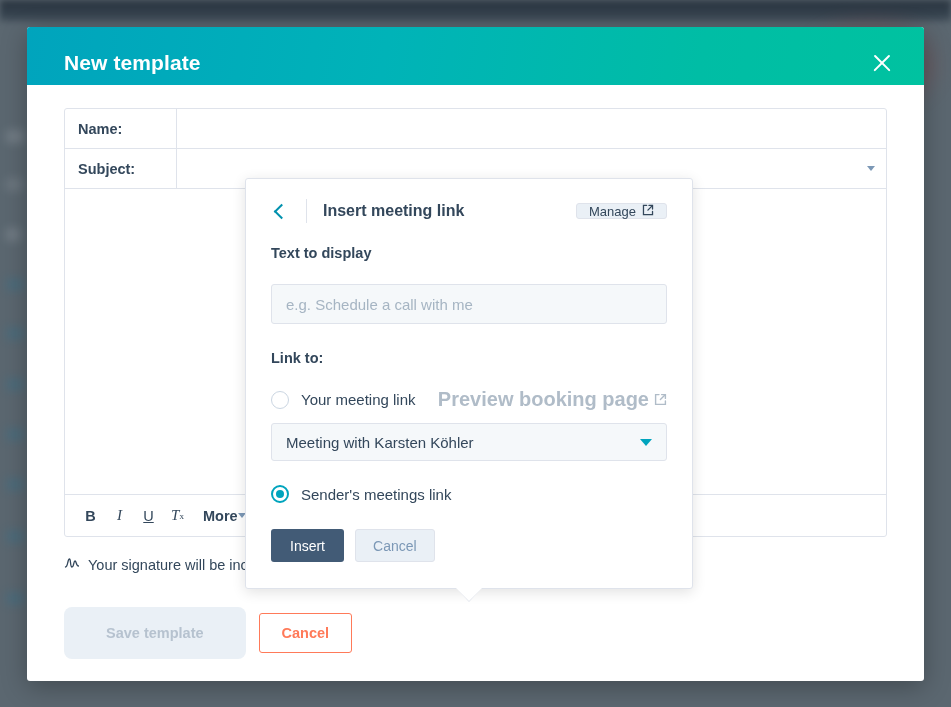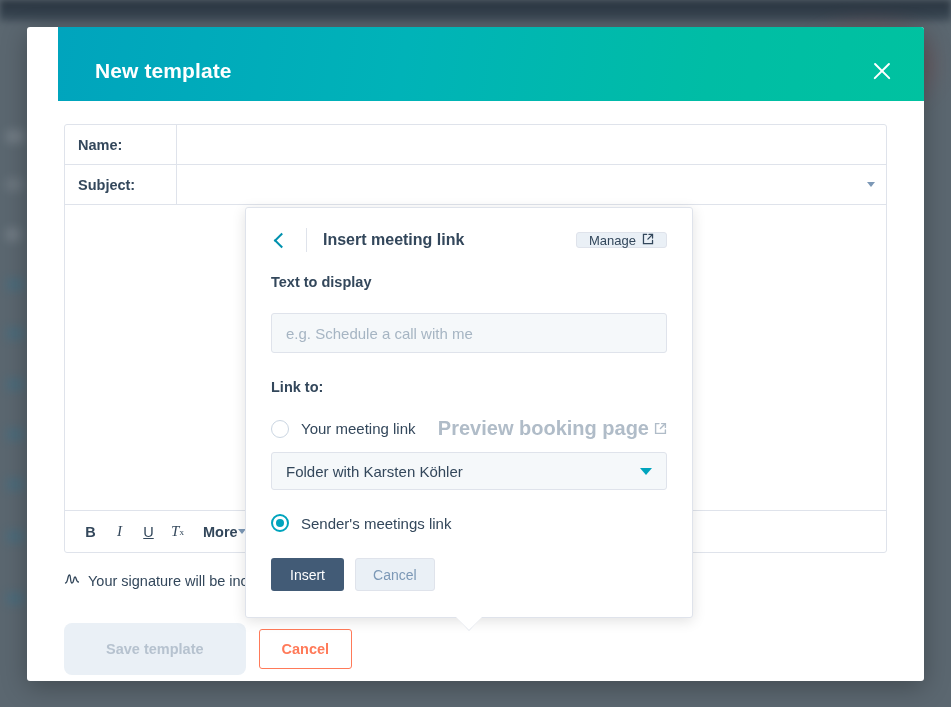--- a/index.html
+++ b/index.html
@@ -50,27 +50,26 @@
     top: 27px;
     width: 897px;
     height: 654px;
     background: #fff;
     border-radius: 3px;
     box-shadow: 0 6px 26px rgba(0,0,0,.28);
     overflow: hidden;
   }
 
   #modal-header {
-    height: 74px;
+    height: 58px;
     background: linear-gradient(100deg, #00a4bd 0%, #00b3b8 40%, #00bda5 75%, #00c2a0 100%);
     display: flex;
     align-items: center;
     justify-content: space-between;
     padding: 14px 27px 0 37px;
-    margin-left: 31px;
   }
   #modal-header .title {
     color: #fff;
     font-size: 21px;
     font-weight: bold;
     letter-spacing: .1px;
   }
   .close-btn {
     width: 30px; height: 30px;
     position: relative;
@@ -292,21 +291,21 @@
     font-size: 14.5px;
     font-weight: bold;
     font-family: inherit;
     cursor: pointer;
   }
 
   
   #popover {
     position: absolute;
     left: 218px;
-    top: 106px;
+    top: 93px;
     width: 448px;
     background: #fff;
     border: 1px solid #dfe3eb;
     border-radius: 3px;
     box-shadow: 0 3px 14px rgba(0,0,0,.12);
     padding: 20px 25px 26px 25px;
     z-index: 20;
   }
   #popover::after, #popover::before {
     content: "";
@@ -621,21 +620,21 @@
             <svg width="13" height="13" viewBox="0 0 13 13">
               <path d="M5 1.6 H1.6 V11.4 H11.4 V8" fill="none" stroke="#b0bcc8" stroke-width="1.4" stroke-linecap="round"></path>
               <path d="M7.6 1.6 H11.4 V5.4" fill="none" stroke="#b0bcc8" stroke-width="1.4" stroke-linecap="round"></path>
               <line x1="11.2" y1="1.8" x2="6.4" y2="6.6" stroke="#b0bcc8" stroke-width="1.4" stroke-linecap="round"></line>
             </svg>
           </span>
         </a>
       </div>
 
       <div class="select-box">
-        <span>Folder with Karsten Köhler</span>
+        <span>Meeting with Karsten Köhler</span>
         <span class="caret big" style="margin-left:auto;"></span>
       </div>
 
       <div class="radio-row radio-second">
         <span class="radio checked"></span>
         <span class="radio-label">Sender's meetings link</span>
       </div>
 
       <div class="pop-actions">
         <button class="btn-insert">Insert</button>

